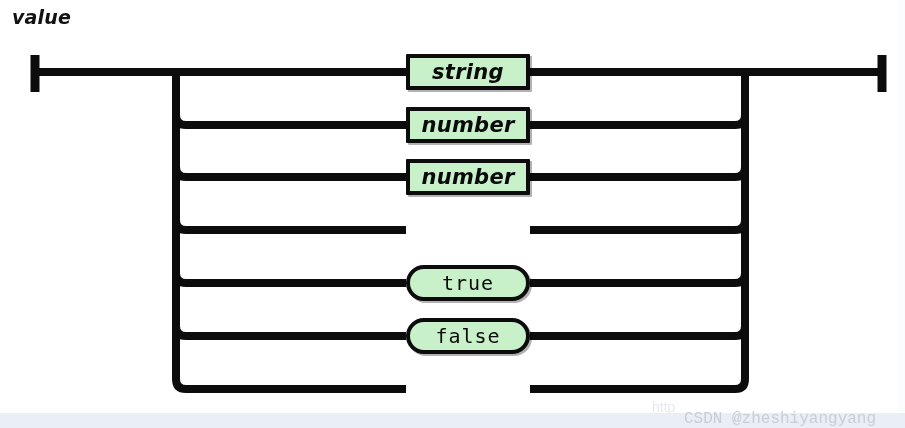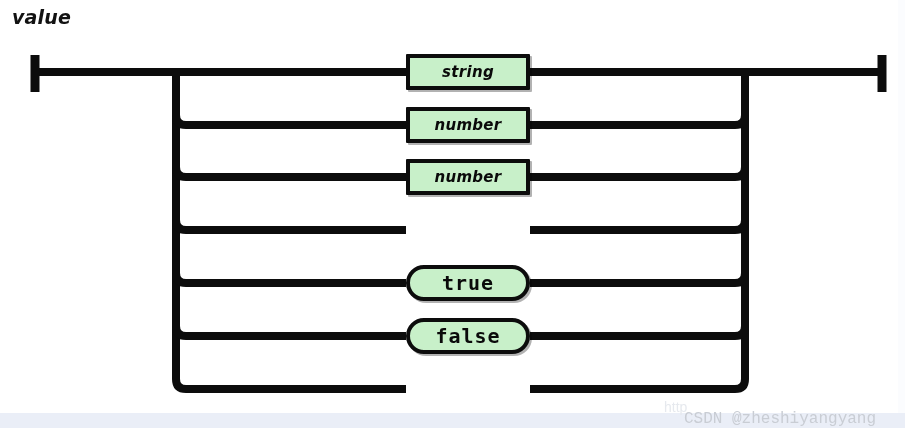--- a/index.html
+++ b/index.html
@@ -76,30 +76,30 @@
     border: 4px solid #0c0c0c;
     display: flex;
     align-items: center;
     justify-content: center;
     color: #0a0a0a;
     box-shadow: 2px 2px 0 rgba(0,0,0,0.30);
   }
   .node.rect {
     border-radius: 1px;
     font-family: "DejaVu Sans", sans-serif;
-    font-size: 15px;
+    font-size: 21px;
     font-weight: bold;
     font-style: italic;
     letter-spacing: 0.3px;
   }
   .node.term {
     border-radius: 20px;
     font-family: "DejaVu Sans Mono", monospace;
     font-size: 20px;
-    font-weight: bold;
+    font-weight: normal;
     font-style: normal;
     letter-spacing: 1px;
   }
   .node span { pointer-events: none; }
 
   
   #watermark {
     position: absolute;
     left: 684px;
     top: 410px;
@@ -109,21 +109,20 @@
     white-space: nowrap;
   }
   #watermark-url {
     position: absolute;
     left: 652px;
     top: 399px;
     font-family: "Liberation Sans", sans-serif;
     font-size: 14px;
     color: #e6e9ee;
     white-space: nowrap;
-    margin-left: 12px;
   }
 </style>
 </head>
 <body>
 
 <div id="stage">
 
   <div id="canvas"></div>
   <div id="edge-strip"></div>
   <div id="bottom-strip"></div>

